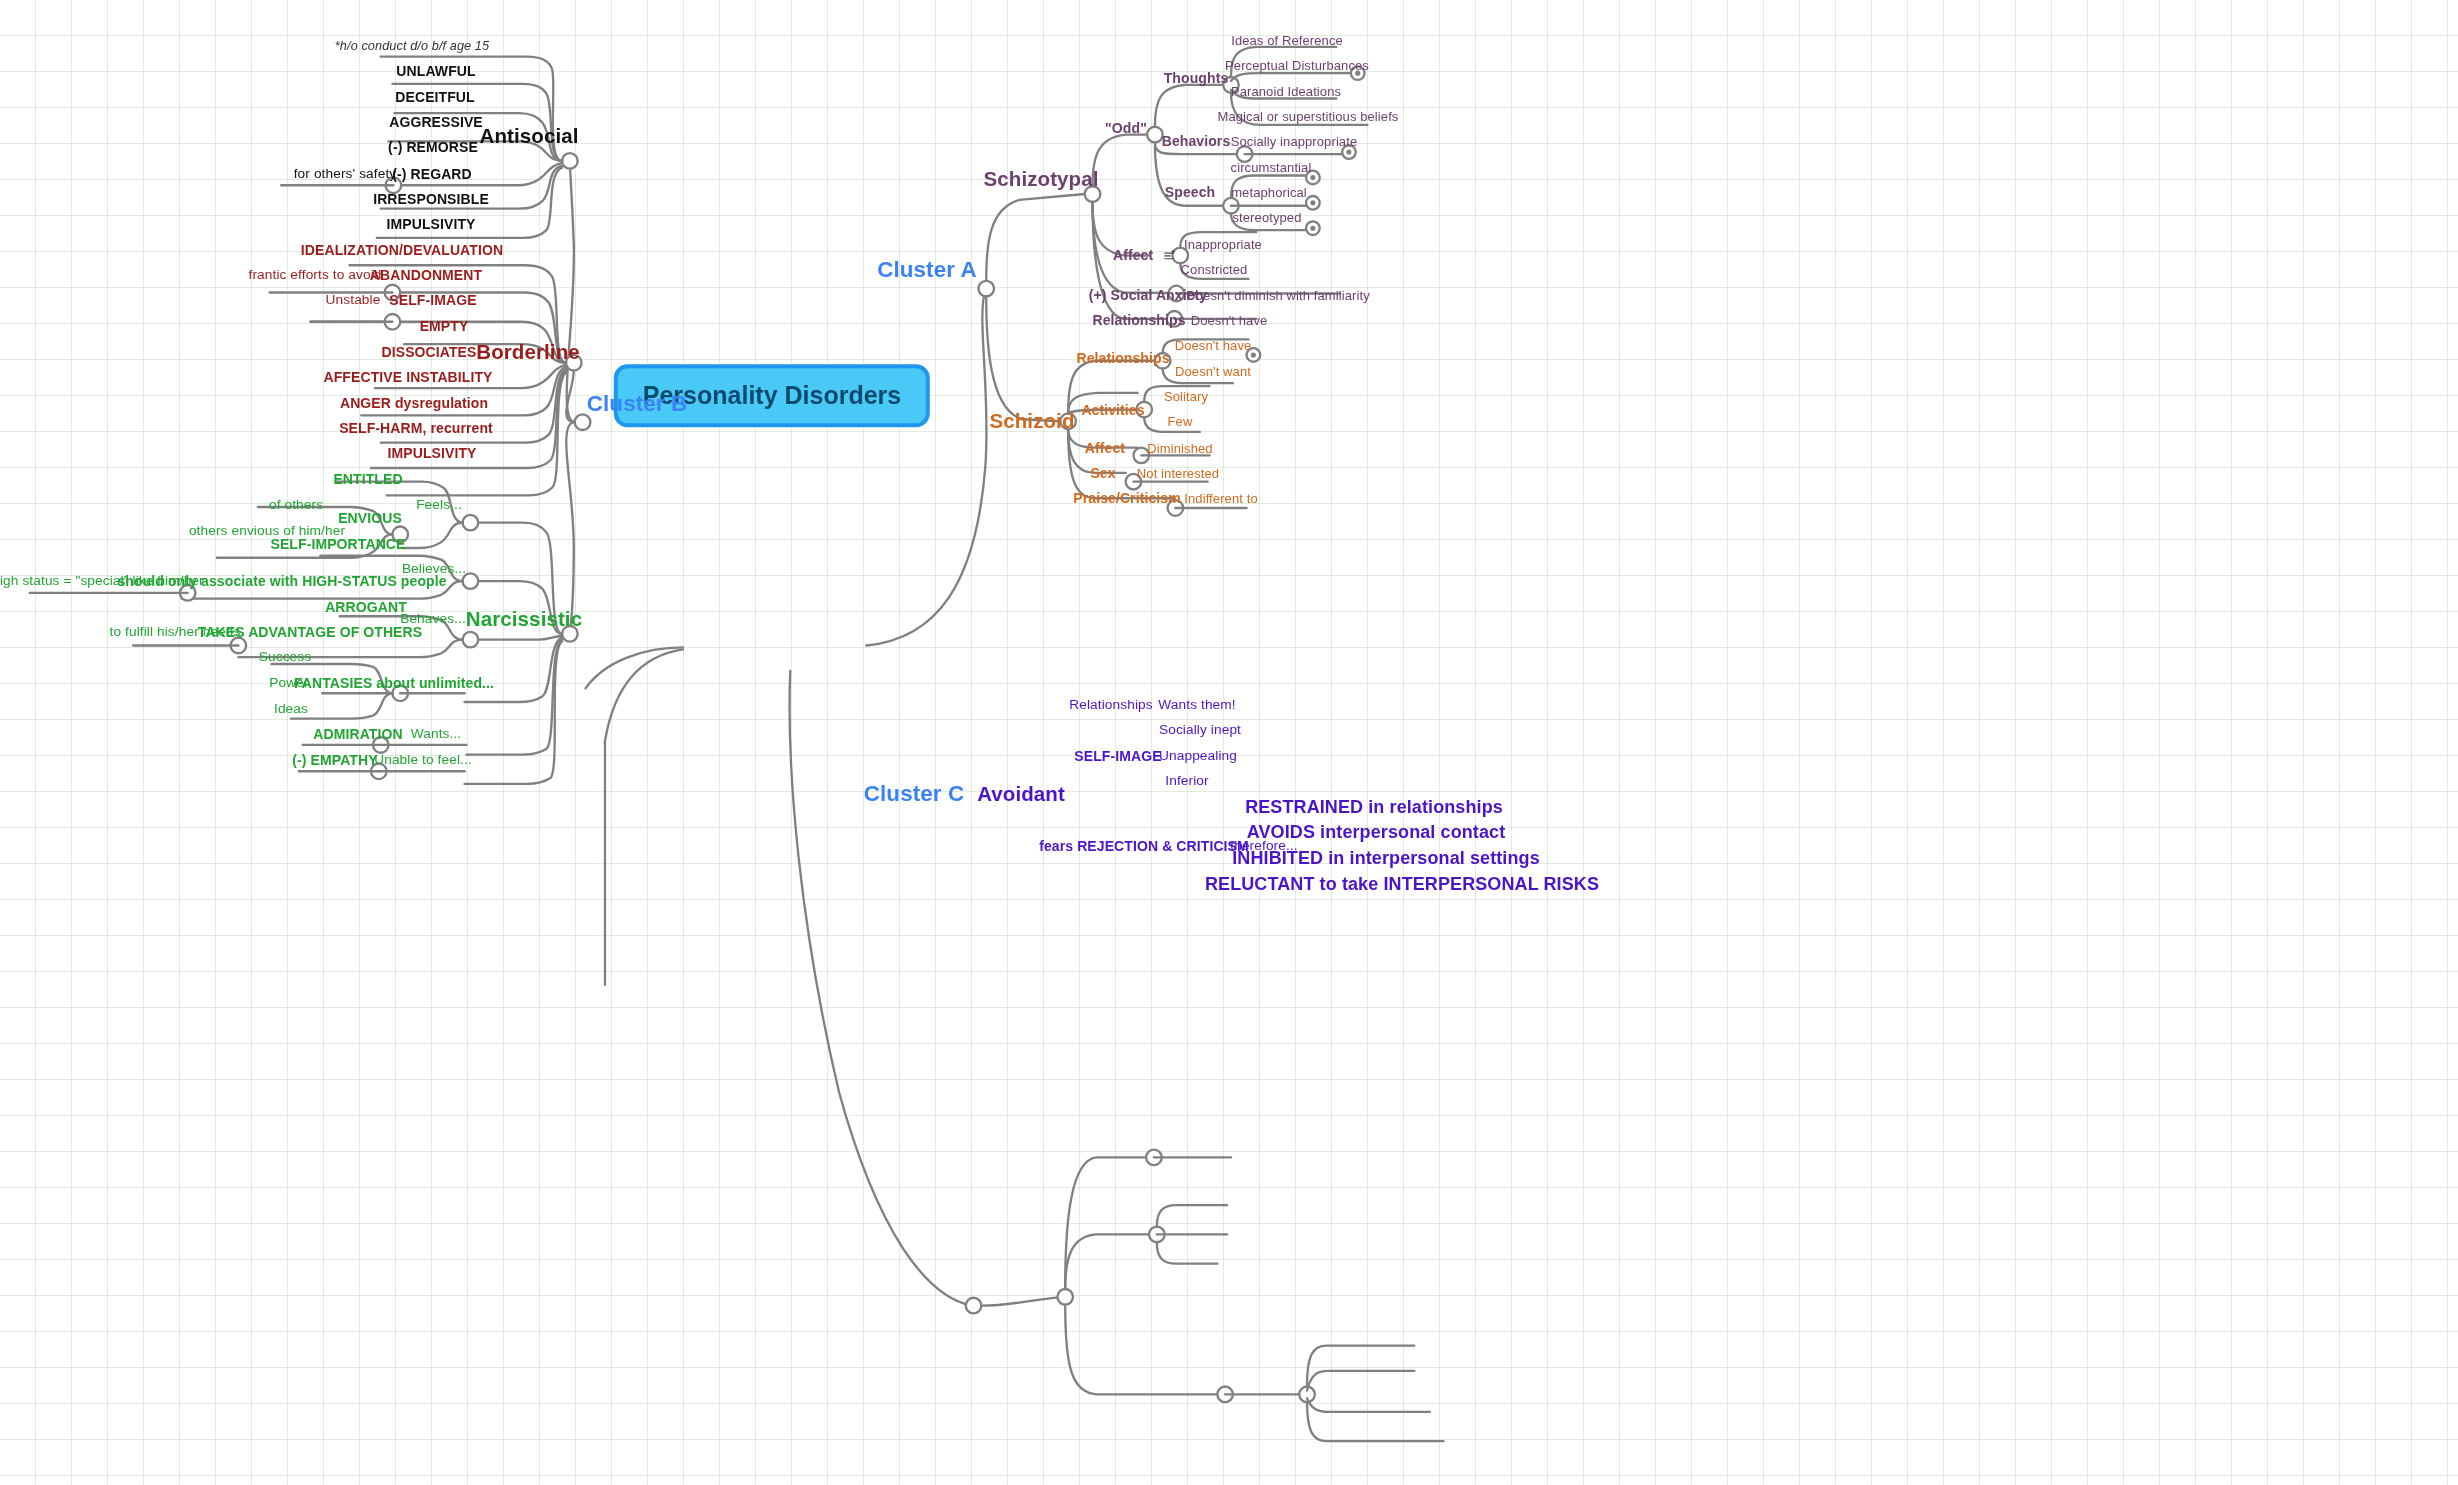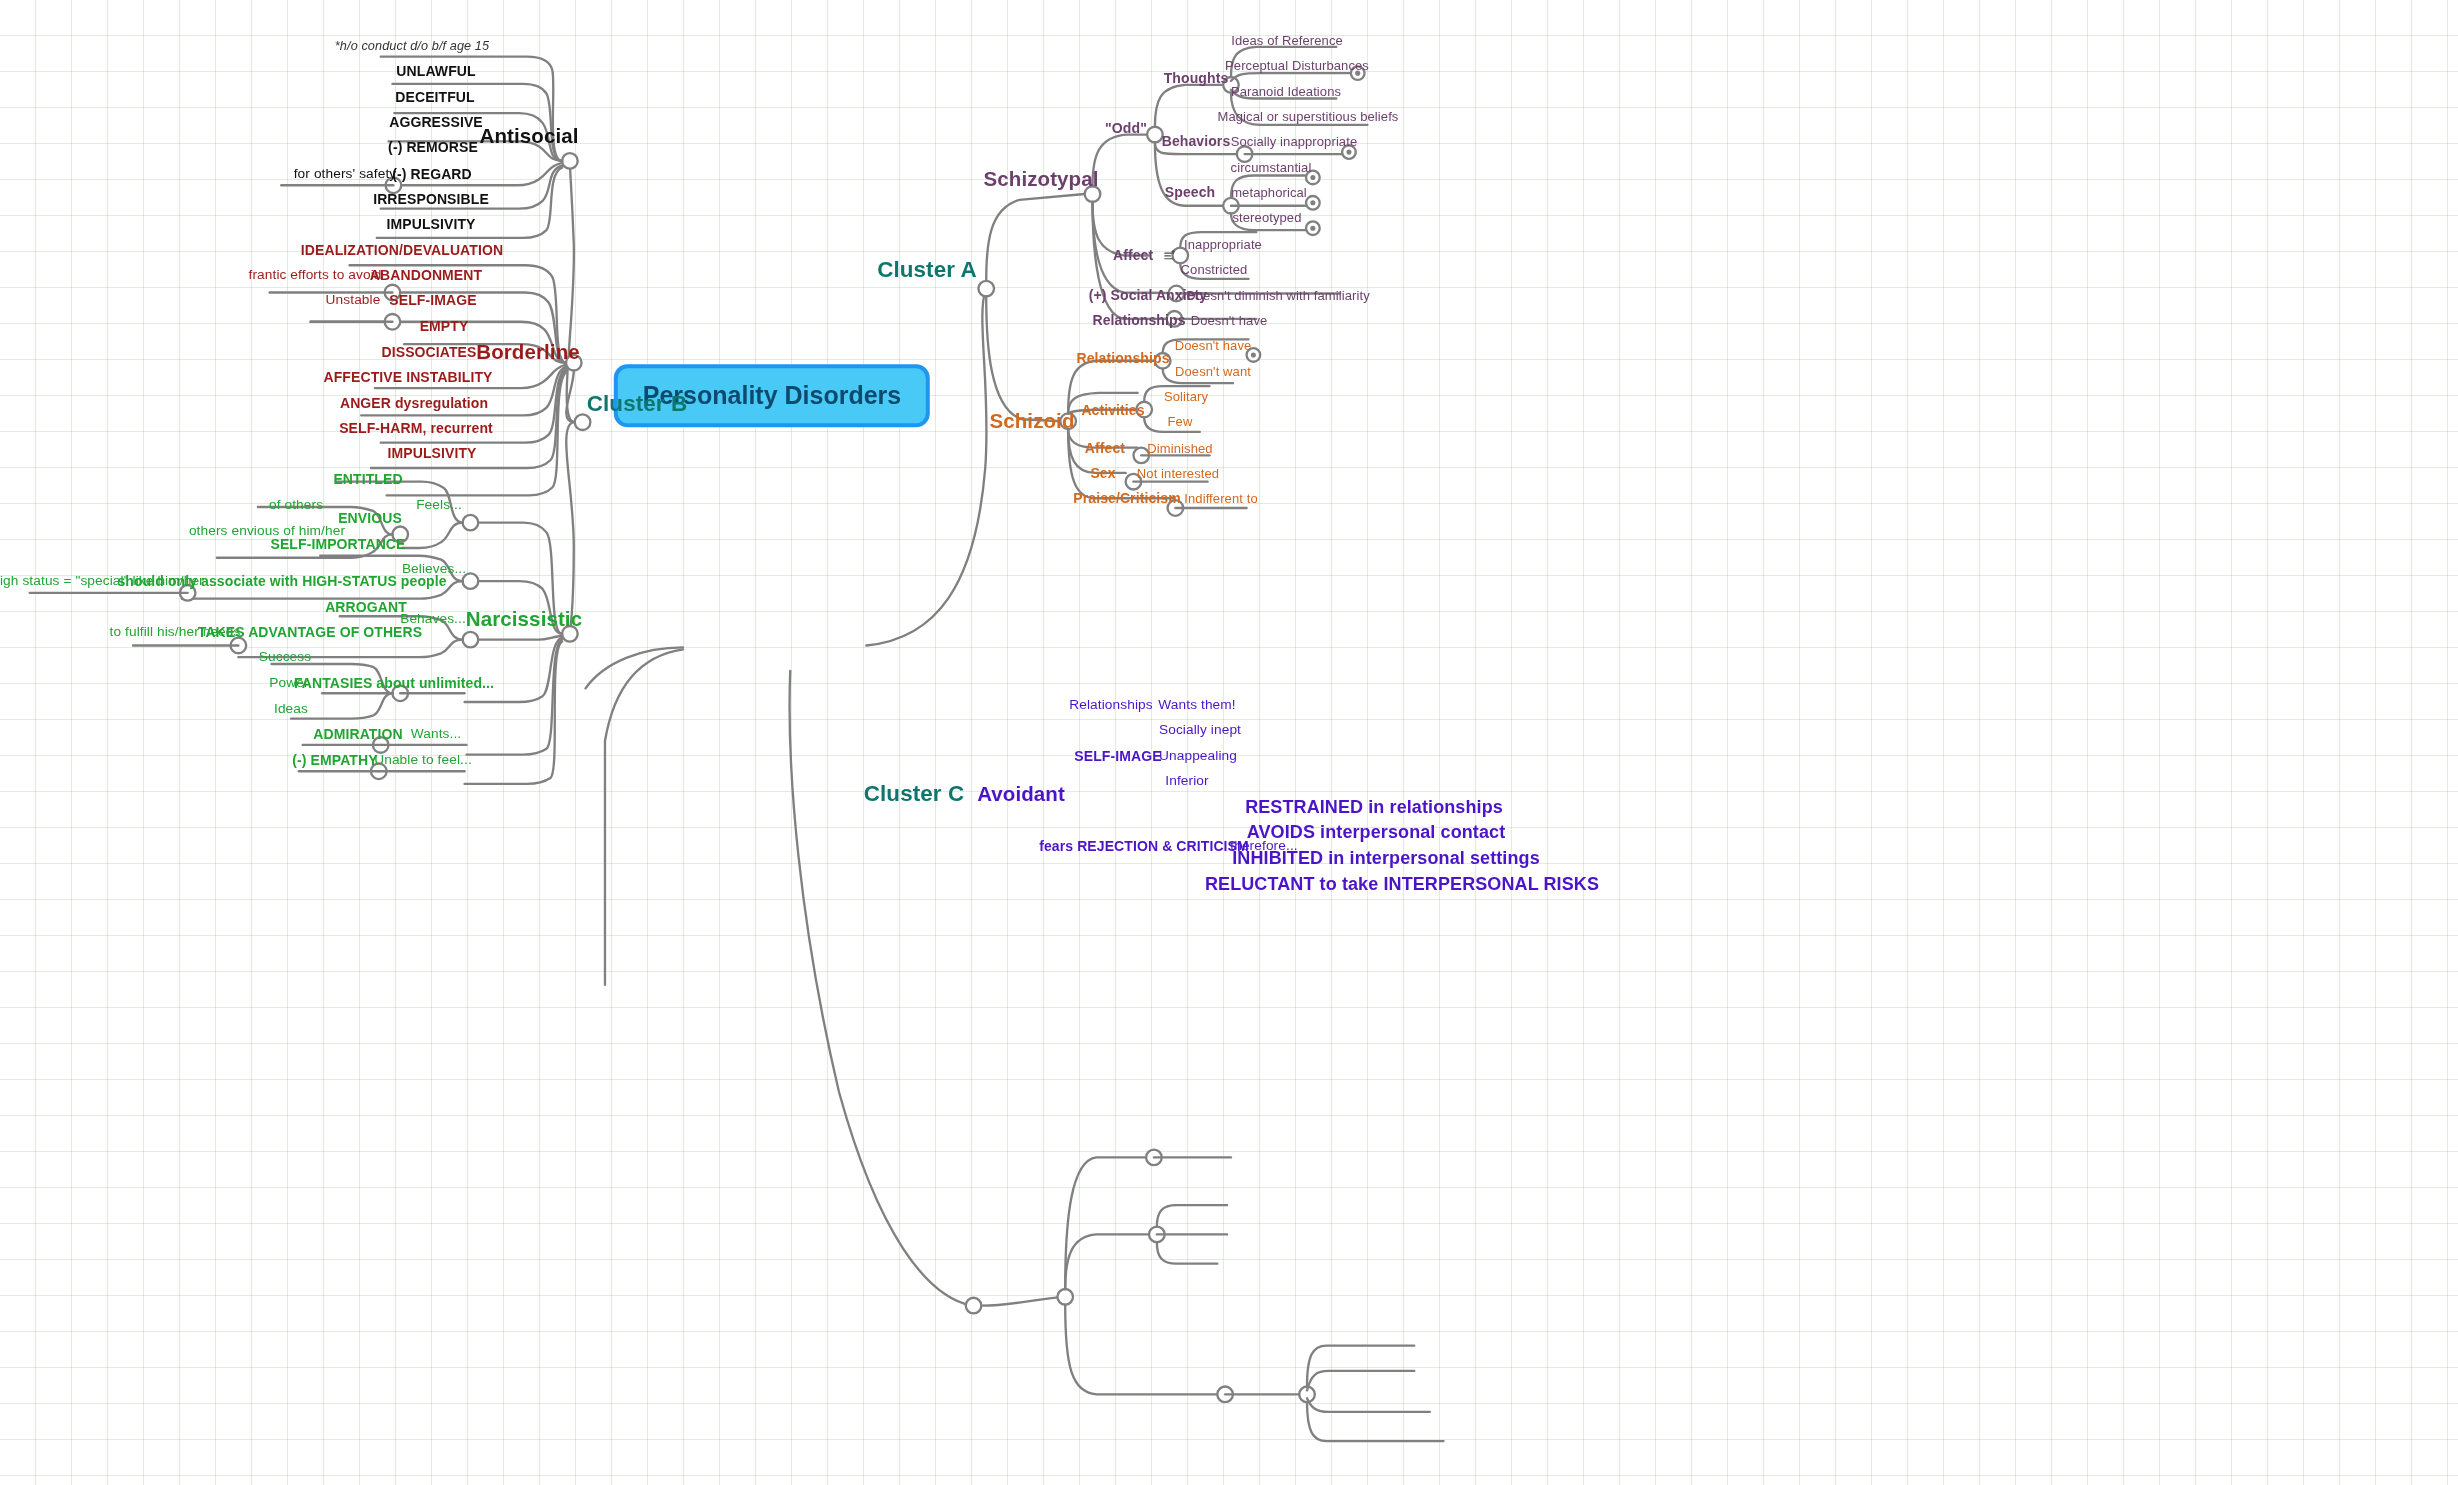--- a/index.html
+++ b/index.html
@@ -31,21 +31,21 @@
     line-height:1;
     letter-spacing:0.1px;
   }
   .lbl.c{transform:translate(-50%,-50%);}
   .lbl.l{transform:translate(0,-50%);}
 
   
   .root{
     font-size:25px;font-weight:700;color:#0c4a6e;
   }
-  .cluster{font-size:22.4px;font-weight:700;color:#0f766e;}
+  .cluster{font-size:22.4px;font-weight:700;color:#3b82f6;}
   .disorder{font-size:20.5px;font-weight:700;}
   .l1{font-size:14px;font-weight:700;}
   .l1n{font-size:13.7px;font-weight:400;}
   .l2{font-size:13px;font-weight:400;}
   .l2b{font-size:18px;font-weight:700;}
   .note{font-size:12.7px;font-weight:400;font-style:italic;color:#333;}
 
   
   .c-black{color:#111111;}
   .c-red{color:#9b1b1b;}

